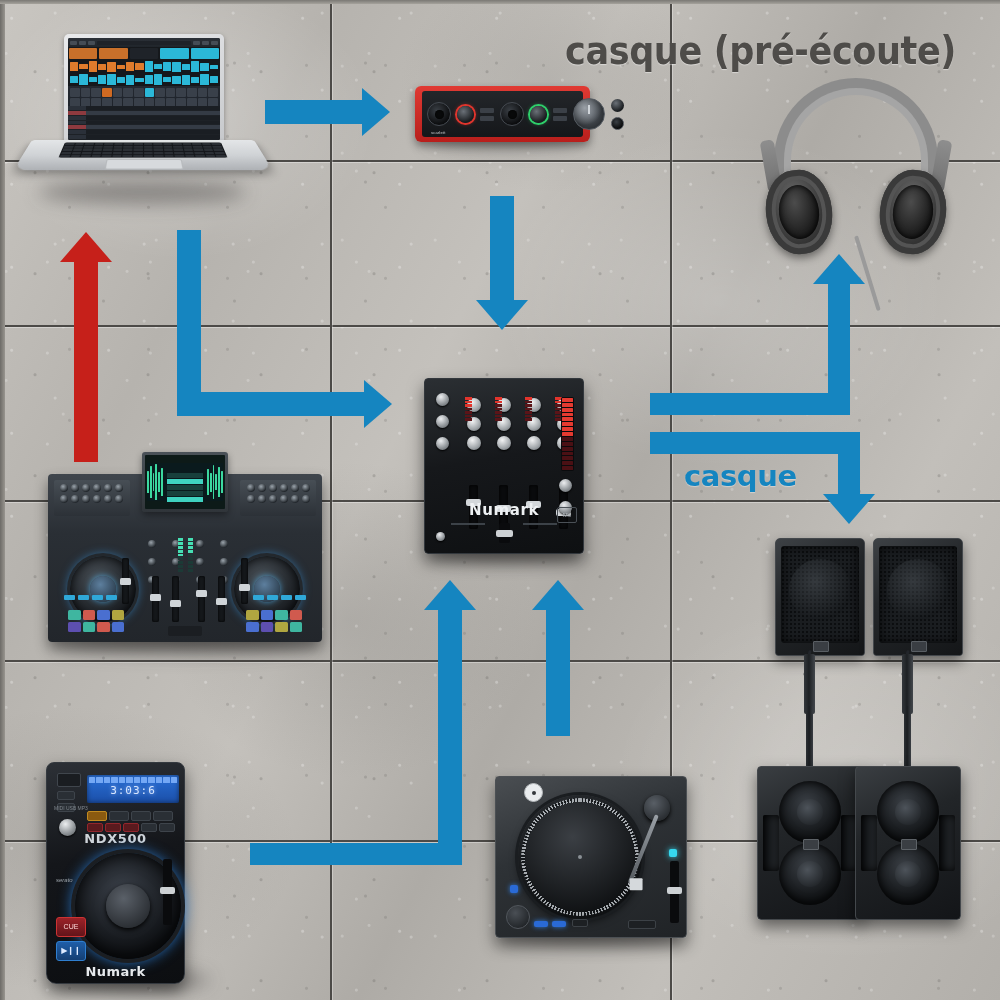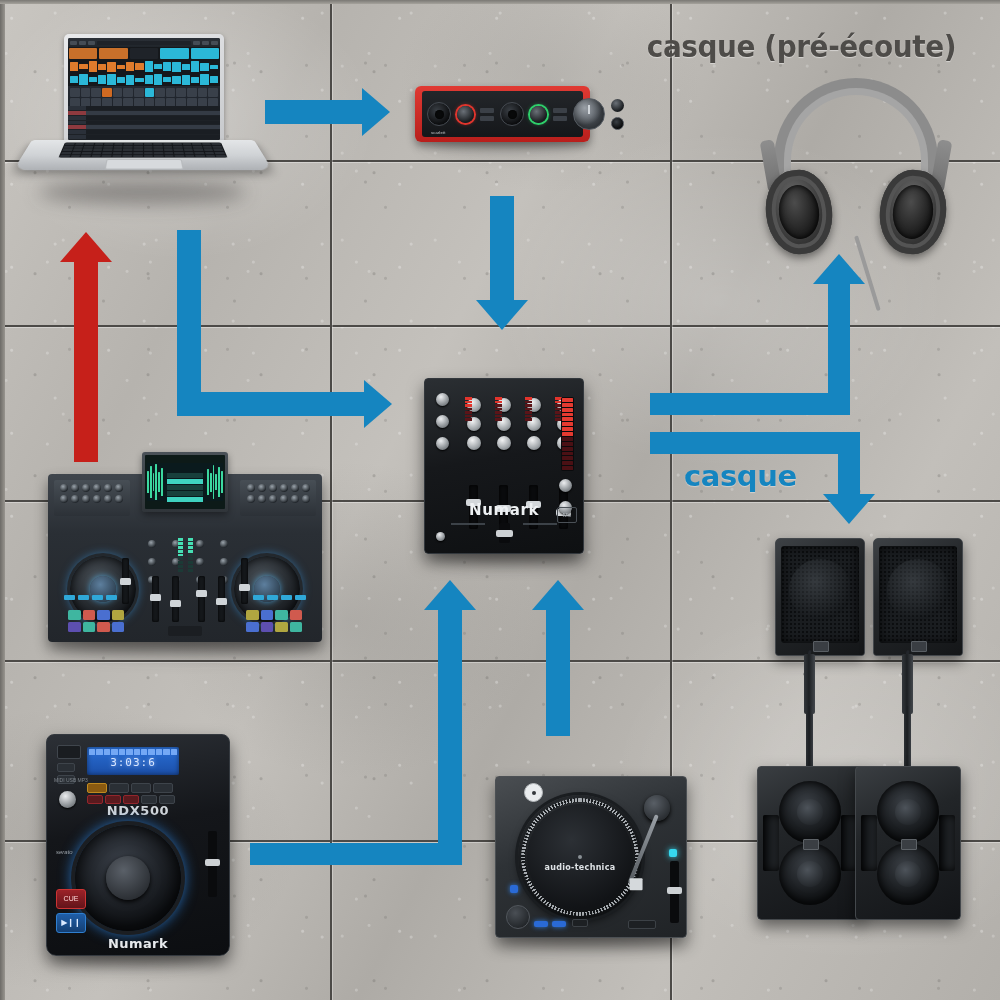--- a/index.html
+++ b/index.html
@@ -42,21 +42,21 @@
   
   .arw{position:absolute;}
   .bar{position:absolute;background:var(--c,#1585c0);}
   .head{position:absolute;width:0;height:0;}
   .head.up{border-left:26px solid transparent;border-right:26px solid transparent;border-bottom:30px solid var(--c,#1585c0);}
   .head.down{border-left:26px solid transparent;border-right:26px solid transparent;border-top:30px solid var(--c,#1585c0);}
   .head.right{border-top:24px solid transparent;border-bottom:24px solid transparent;border-left:28px solid var(--c,#1585c0);}
 
   
   .lbl{position:absolute;font-weight:bold;letter-spacing:-.4px;white-space:nowrap;}
-  #lbl-casque{right:44px;top:28px;font-size:31px;color:#4e4c49;
+  #lbl-casque{right:44px;top:28px;font-size:39px;color:#4e4c49;
     font-family:"DejaVu Sans",sans-serif;font-stretch:condensed;
     text-shadow:0 1px 1px rgba(255,255,255,.45);}
   #lbl-sortie{left:684px;top:459px;font-size:29px;color:#1585c0;
     font-family:"DejaVu Sans",sans-serif;text-shadow:0 1px 1px rgba(255,255,255,.4);}
 
   
   .dev{position:absolute;}
   .shadow{position:absolute;border-radius:50%;filter:blur(9px);background:rgba(40,38,36,.38);}
 
   
@@ -184,21 +184,21 @@
   .mx-logo{position:absolute;left:0;right:0;bottom:34px;text-align:center;color:#eef1f3;
     font-size:15px;font-weight:bold;letter-spacing:.6px;font-family:"DejaVu Sans",sans-serif;}
   .mx-xf{position:absolute;left:50%;bottom:10px;width:11px;height:20px;margin-left:-5.5px;background:#0a0b0d;border-radius:2px;}
   .mx-xf:after{content:"";position:absolute;left:-3px;top:7px;width:17px;height:7px;background:#cdd1d4;border-radius:2px;}
   .mx-curve{position:absolute;bottom:16px;width:34px;height:12px;border-top:2px solid #3c4248;}
   .mx-knob{position:absolute;width:13px;height:13px;border-radius:50%;
     background:radial-gradient(circle at 38% 30%,#eceef0,#8d9296 60%,#55595d);box-shadow:0 1px 2px #000;}
   .mx-m6{position:absolute;right:6px;bottom:30px;width:18px;height:14px;border:1px solid #4a5056;border-radius:2px;color:#aeb4b9;font-size:6px;text-align:center;line-height:14px;}
 
   
-  #ndx{left:46px;top:734px;width:184px;height:222px;}
+  #ndx{left:46px;top:762px;width:139px;height:222px;}
   .nd-body{position:absolute;inset:0;border-radius:8px 8px 10px 10px;
     background:linear-gradient(170deg,#2c3036 0%,#14161a 42%,#0c0e11 100%);
     box-shadow:0 8px 16px rgba(0,0,0,.5);border:1px solid #34393f;}
   .nd-lcd{position:absolute;left:40px;top:12px;width:92px;height:28px;border-radius:2px;
     background:linear-gradient(180deg,#2a6fd6,#1b4fa8);box-shadow:inset 0 0 5px rgba(0,0,0,.5);padding:2px;box-sizing:border-box;}
   .nd-lcd-t{display:flex;gap:1px;height:6px;}
   .nd-lcd-t i{flex:1;background:#74a8f5;border-radius:.5px;}
   .nd-time{color:#d9e7ff;font-family:"DejaVu Sans Mono",monospace;font-size:11px;text-align:center;
     line-height:16px;letter-spacing:1px;text-shadow:0 0 4px #9dc2ff;}
   .nd-usb{position:absolute;left:10px;top:10px;width:22px;height:12px;border-radius:2px;background:#1a1d21;border:1px solid #40464d;}
@@ -885,23 +885,20 @@
       <div class="nd-logo">Numark</div>
     </div>
   </div>
 
   <div class="dev" id="tt">
     <div class="shadow" style="left:8px;top:150px;width:176px;height:18px"></div>
     <div class="tt-body">
       <div class="tt-45"></div>
       <div class="tt-platter">
         <div class="tt-strobe"></div>
-        <div class="tt-mat">
-          <div class="tt-mat-logo">audio-technica</div>
-        </div>
         <div class="tt-spindle"></div>
       </div>
       <div class="tt-tone">
         <div class="tt-pivot"></div>
         <div class="tt-arm">
           <div class="tt-hs"></div>
         </div>
       </div>
       <div class="tt-cyan"></div>
       <div class="tt-pfader"></div>

